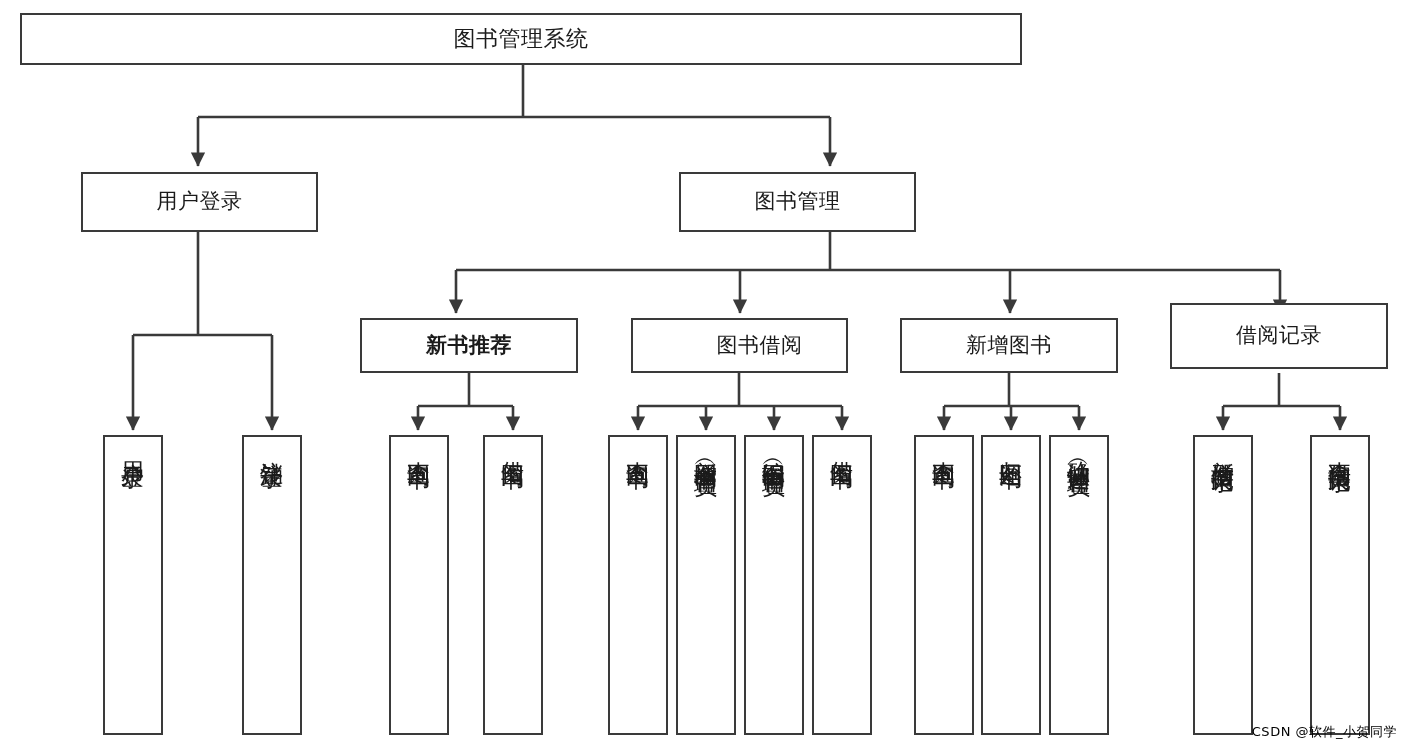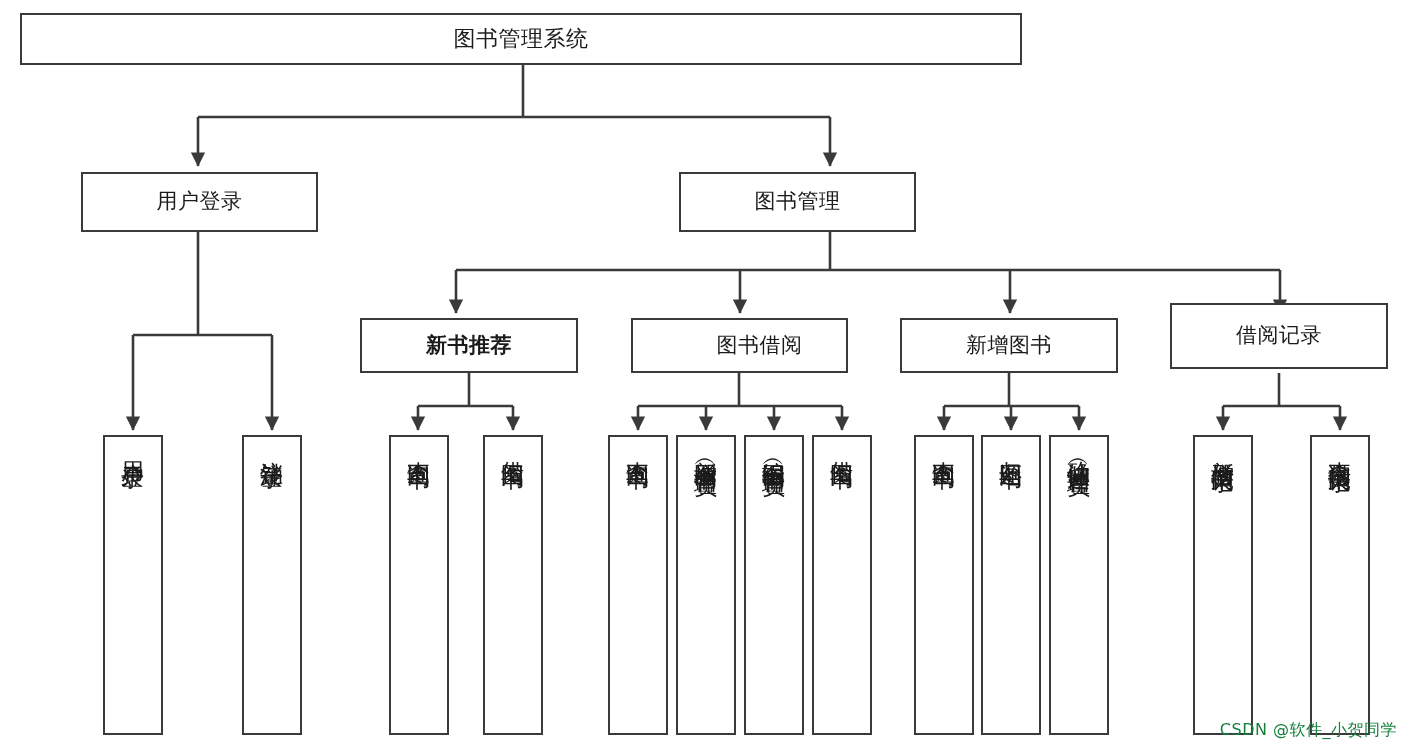--- a/index.html
+++ b/index.html
@@ -62,22 +62,22 @@
     text-orientation: upright;
     font-size: 23px;
     line-height: 1.05;
     letter-spacing: 2px;
     -webkit-writing-mode: vertical-rl;
   }
   .watermark {
     position: absolute;
     right: 8px;
     bottom: 6px;
-    font-size: 16px;
-    color: #15803d;
+    font-size: 13px;
+    color: #000000;
     white-space: nowrap;
     letter-spacing: 0.5px;
   }
 </style>
 </head>
 <body>
 
 <div id="diagram">
 
   <svg class="edges" viewBox="0 0 1405 747" xmlns="http://www.w3.org/2000/svg">

